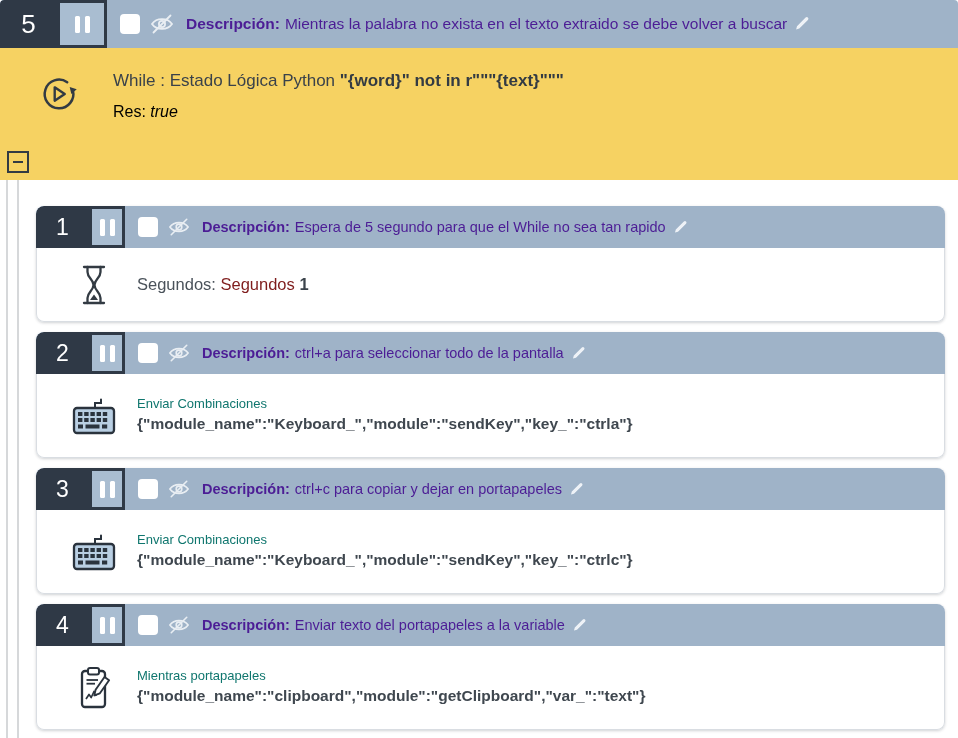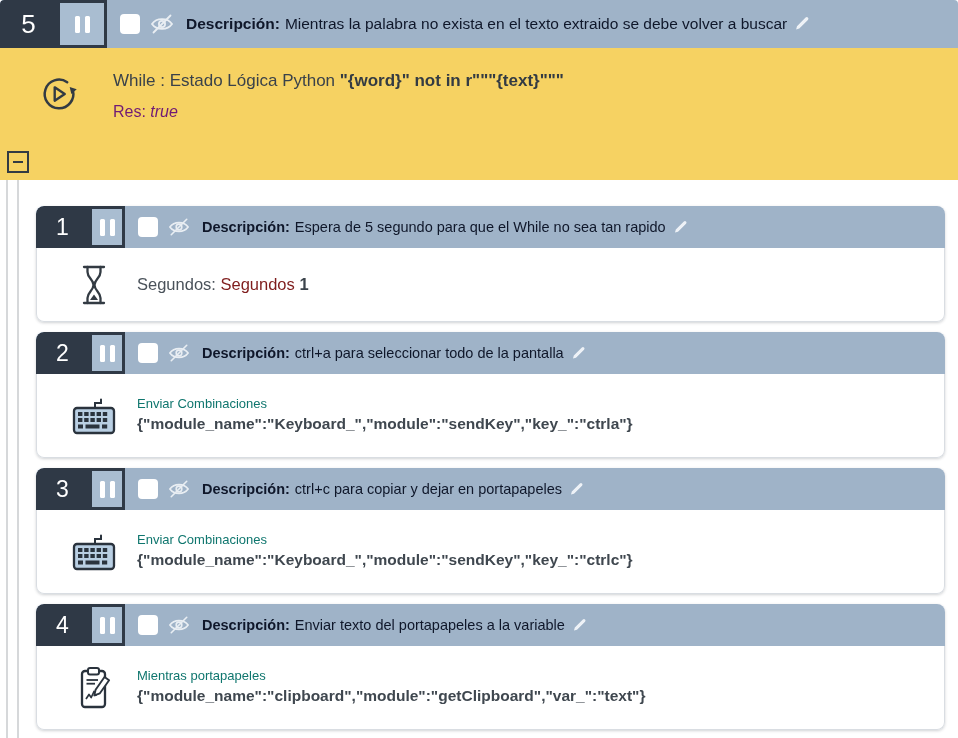--- a/index.html
+++ b/index.html
@@ -15,34 +15,34 @@
   
   .hdr { display:flex; align-items:stretch; background:#9fb3c8; overflow:hidden; }
   .numbox { background:#2f3946; color:#ffffff; display:flex; align-items:center;
             justify-content:center; flex:0 0 auto; }
   .pausebtn { background:#a9bdd1; border:3px solid #2f3946; display:flex; gap:5px;
               align-items:center; justify-content:center; flex:0 0 auto; cursor:pointer; }
   .pausebar { width:5px; height:17px; background:#ffffff; border-radius:1.5px; }
   .hdr-rest { flex:1; display:flex; align-items:center; padding-left:13px; min-width:0; }
   .chk { width:20px; height:20px; background:#ffffff; border-radius:4px; flex:0 0 auto; cursor:pointer; }
   .eicon { flex:0 0 auto; margin-left:9px; display:flex; align-items:center; }
-  .desc { color:#0f172a; white-space:nowrap; overflow:hidden; margin-left:11px; }
+  .desc { color:#4c1d95; white-space:nowrap; overflow:hidden; margin-left:11px; }
   .desc b { font-weight:700; margin-right:5px; }
   .pencil { margin-left:7px; flex:0 0 auto; display:flex; align-items:center; cursor:pointer; }
 
   
   .while-hdr { height:48px; border-radius:4px 4px 0 0; font-size:15.5px; }
   .while-hdr .numbox { width:57px; font-size:26px; border-radius:4px 0 0 0; }
   .while-hdr .pausebtn { width:50px; }
   .while-body { position:relative; height:132px; background:#f6d262;
                 padding:23px 24px 0 113px; }
   .runicon { position:absolute; left:38px; top:25px; }
   .wline1 { font-size:17px; color:#3a424a; }
   .wline1 b { font-weight:700; color:#333b43; }
-  .wline2 { font-size:16px; color:#701a75; margin-top:12px; }
+  .wline2 { font-size:16px; color:#000000; margin-top:12px; }
   .wline2 i { font-style:italic; }
   .collapse { position:absolute; left:7px; bottom:7px; width:22px; height:22px;
               border:2.5px solid #333b43; display:flex; align-items:center;
               justify-content:center; cursor:pointer; }
   .collapse .minus { width:10px; height:2.5px; background:#333b43; }
 
   
   .children { position:relative; margin:26px 13px 0 36px; display:flex;
               flex-direction:column; gap:10px; }
   .card { width:909px; border-radius:8px; box-shadow:0 1px 3px rgba(40,50,60,.22); }

